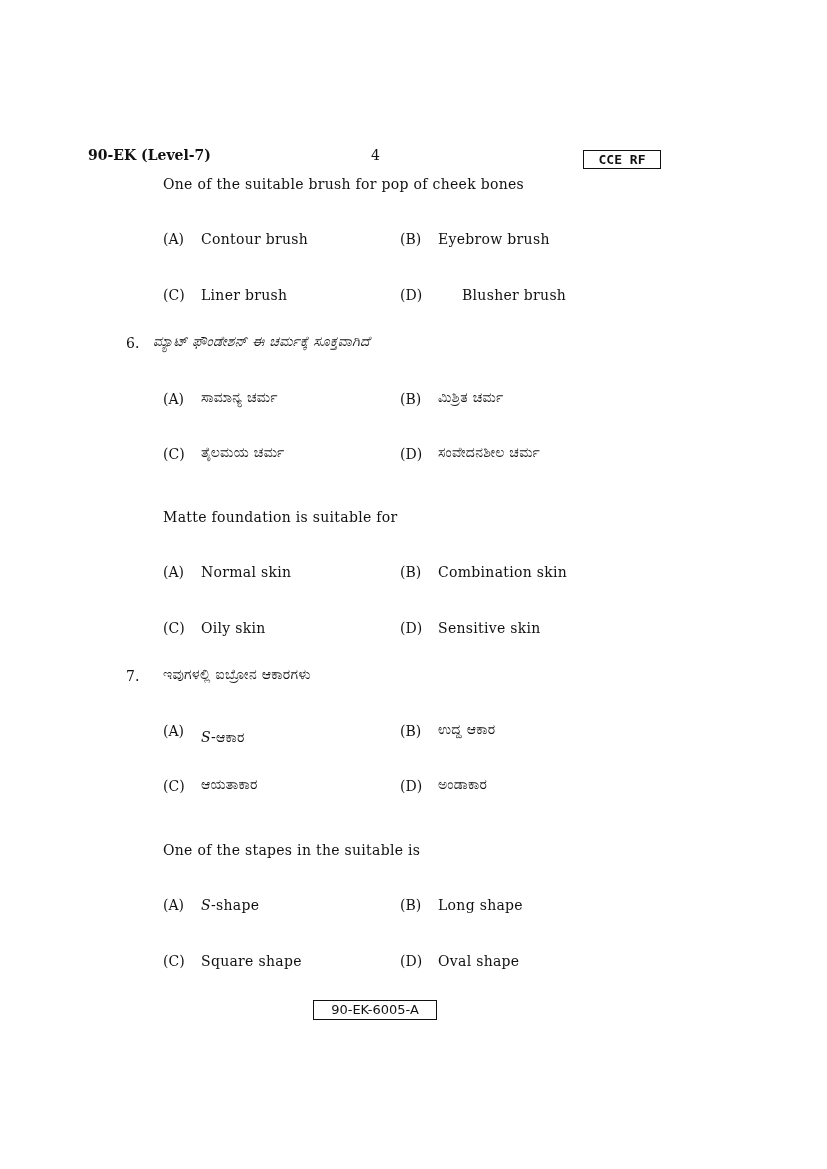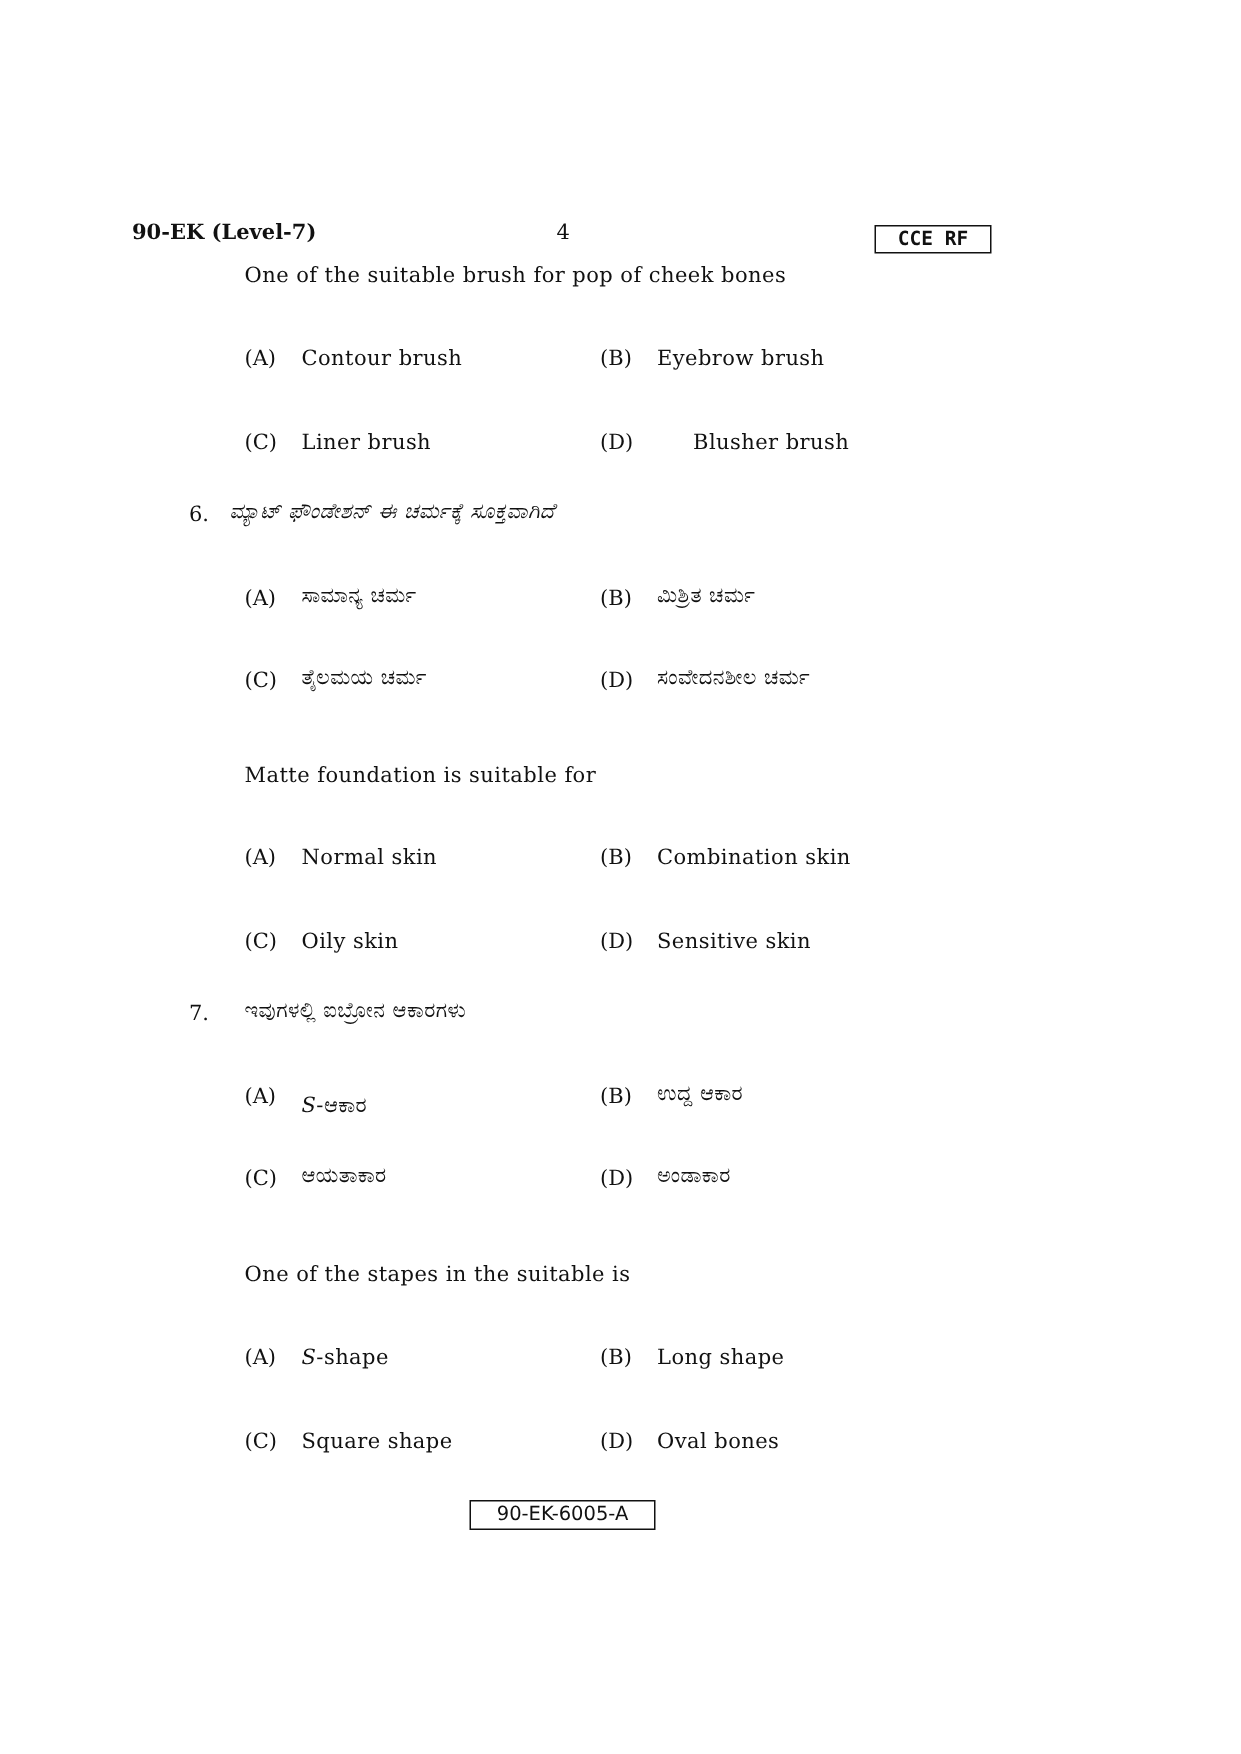--- a/index.html
+++ b/index.html
@@ -67,15 +67,15 @@
 <div class="abs text" style="left:438px; top:776px;">ಅಂಡಾಕಾರ</div>
 
 <div class="abs text" style="left:163px; top:842px;">One of the stapes in the suitable is</div>
 <div class="abs opt-label" style="left:163px; top:897px;">(A)</div>
 <div class="abs text" style="left:201px; top:897px;"><span class="italic">S</span><span>-shape</span></div>
 <div class="abs opt-label" style="left:400px; top:897px;">(B)</div>
 <div class="abs text" style="left:438px; top:897px;">Long shape</div>
 <div class="abs opt-label" style="left:163px; top:953px;">(C)</div>
 <div class="abs text" style="left:201px; top:953px;">Square shape</div>
 <div class="abs opt-label" style="left:400px; top:953px;">(D)</div>
-<div class="abs text" style="left:438px; top:953px;">Oval bones</div>
+<div class="abs text" style="left:438px; top:953px;">Oval shape</div>
 
 <div class="abs footer-box">90-EK-6005-A</div>
 
 </body></html>

